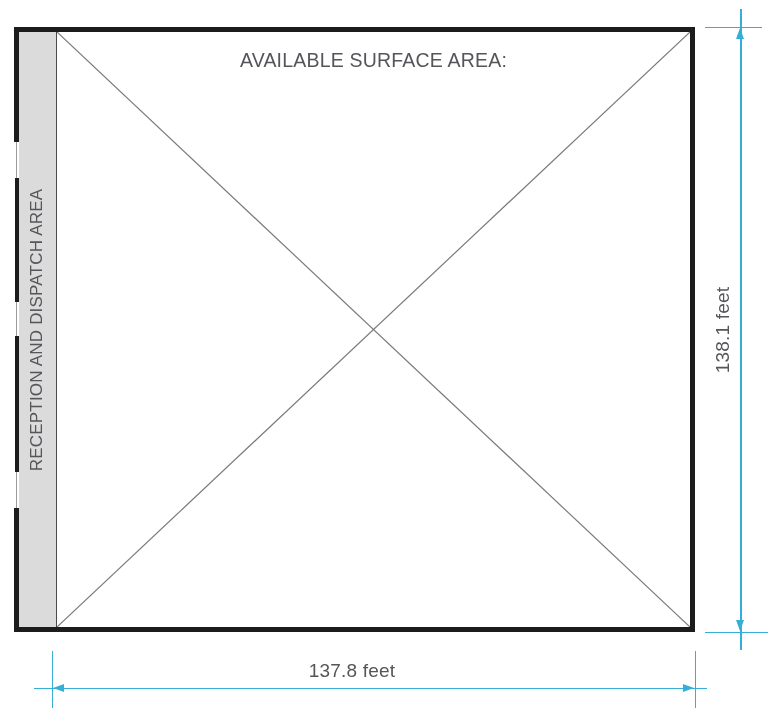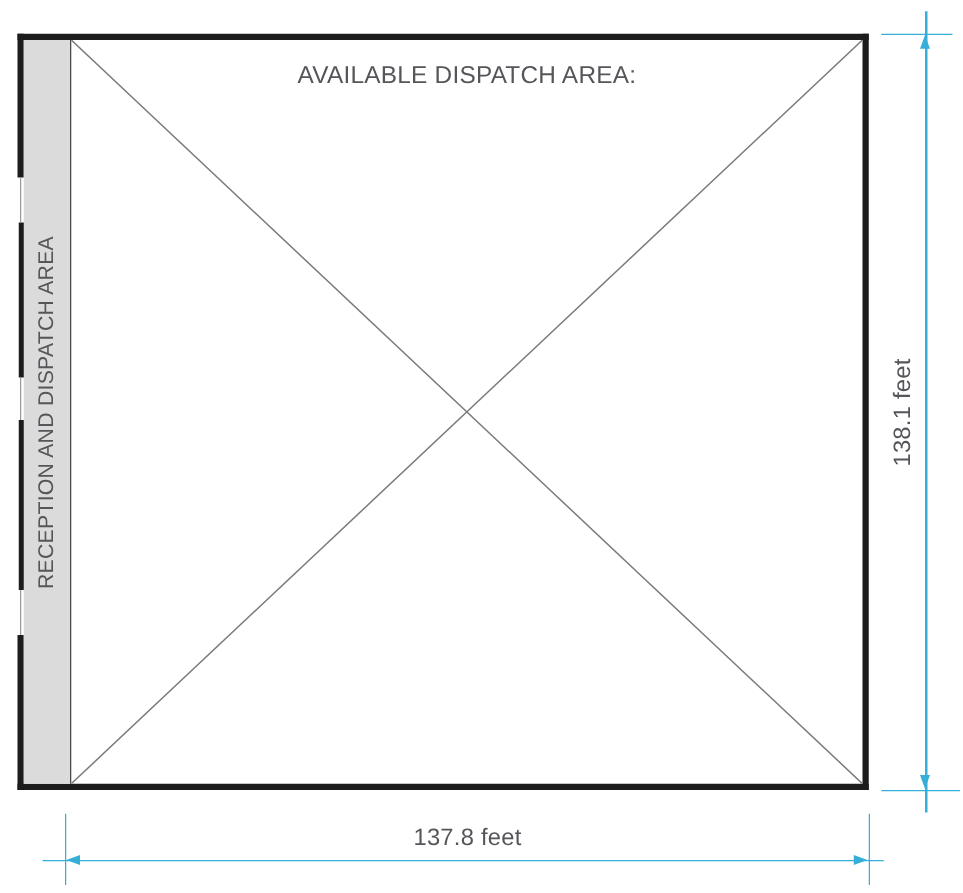--- a/index.html
+++ b/index.html
@@ -27,21 +27,21 @@
   .area svg{display:block;width:100%;height:100%;}
   .area-label{
     left:57px;top:48px;width:633px;text-align:center;
     color:var(--text);font-size:19.5px;line-height:25px;letter-spacing:0.2px;
   }
   
   .dim{background:var(--dimension);}
   .dim-text{
     color:var(--text);font-size:19px;white-space:nowrap;letter-spacing:0.2px;
   }
-  .dim-text-h{left:374px;top:671px;transform:translate(-50%,-50%);}
+  .dim-text-h{left:352px;top:671px;transform:translate(-50%,-50%);}
   .dim-text-v{left:723px;top:330px;transform:translate(-50%,-50%) rotate(-90deg);}
   .arrow{width:0;height:0;}
   .arrow-up{border-left:4.5px solid transparent;border-right:4.5px solid transparent;border-bottom:11px solid var(--dimension);}
   .arrow-down{border-left:4.5px solid transparent;border-right:4.5px solid transparent;border-top:11px solid var(--dimension);}
   .arrow-left{border-top:4.5px solid transparent;border-bottom:4.5px solid transparent;border-right:11px solid var(--dimension);}
   .arrow-right{border-top:4.5px solid transparent;border-bottom:4.5px solid transparent;border-left:11px solid var(--dimension);}
 </style>
 </head>
 <body>
 
@@ -65,21 +65,21 @@
   </div>
 
   <div class="abs area">
     <svg viewBox="0 0 633 595" preserveAspectRatio="none">
       <line x1="0" y1="0" x2="633" y2="595" stroke="#7a7a7a" stroke-width="1.2"></line>
       <line x1="633" y1="0" x2="0" y2="595" stroke="#7a7a7a" stroke-width="1.2"></line>
     </svg>
   </div>
 
   <div class="abs area-label">
-    <div>AVAILABLE DISPATCH AREA:</div>
+    <div>AVAILABLE SURFACE AREA:</div>
   </div>
 
   <div class="abs dim" style="left:740px;top:9px;width:1.5px;height:641px;"></div>
   <div class="abs dim" style="left:705px;top:26.5px;width:57px;height:1.5px;"></div>
   <div class="abs dim" style="left:705px;top:631.5px;width:63px;height:1.5px;"></div>
   <div class="abs arrow arrow-up" style="left:736px;top:28px;"></div>
   <div class="abs arrow arrow-down" style="left:736px;top:620px;"></div>
   <div class="abs dim-text dim-text-v">138.1 feet</div>
 
   <div class="abs dim" style="left:34px;top:687.5px;width:673px;height:1.5px;"></div>

